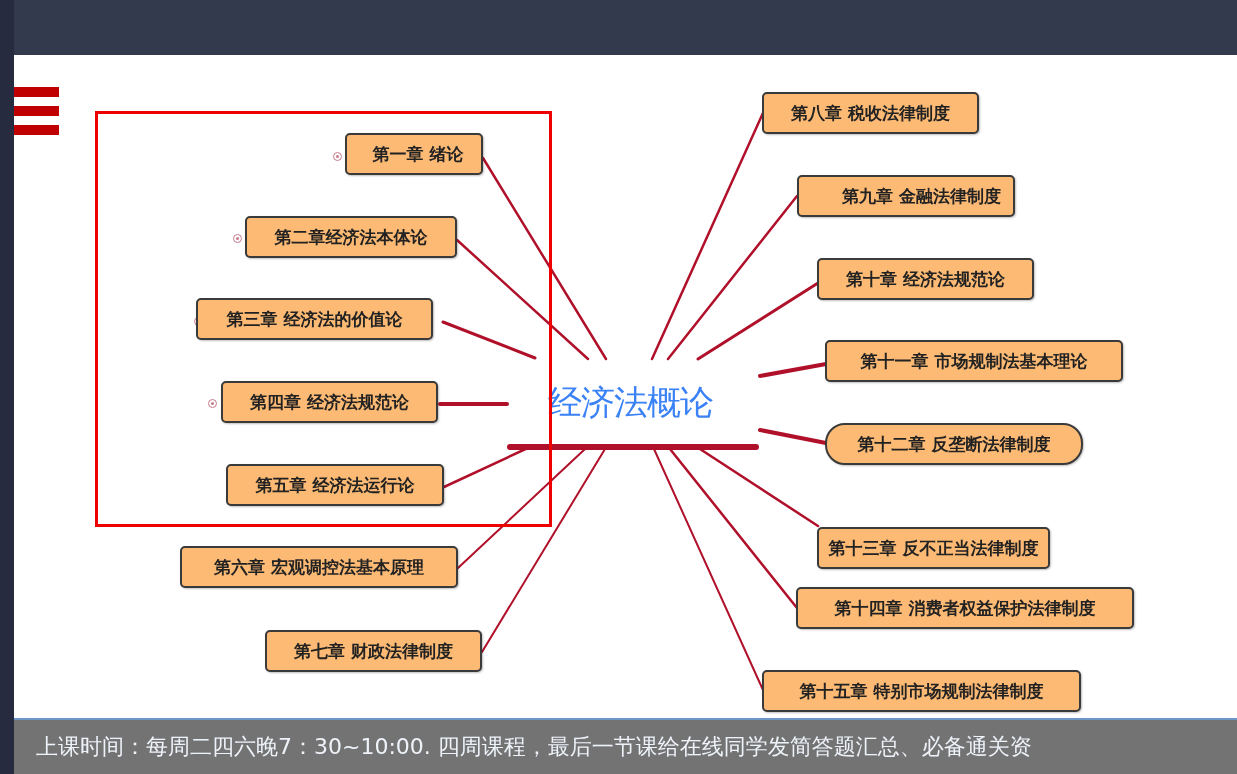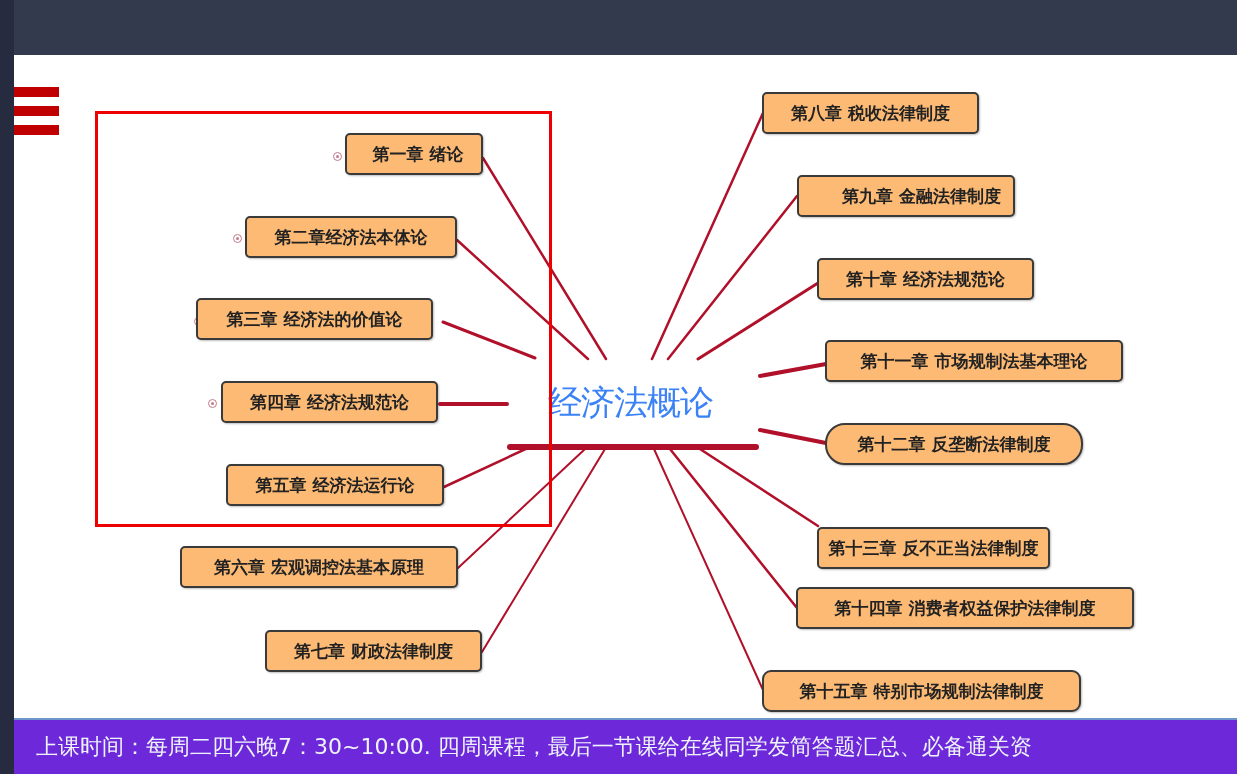--- a/index.html
+++ b/index.html
@@ -50,21 +50,21 @@
     font-family:"DejaVu Serif", serif; letter-spacing:-1px;
   }
 
   .highlight-box {
     position:absolute; left:95px; top:111px; width:457px; height:416px;
     border:3px solid #ee0000; box-sizing:border-box; pointer-events:none;
   }
 
   .footer {
     position:absolute; left:14px; top:718px; width:1223px; height:56px;
-    background:#6d28d9; border-top:2px solid #6d96c8; box-sizing:border-box;
+    background:#737373; border-top:2px solid #6d96c8; box-sizing:border-box;
     color:#eef3fa; font-size:22px; line-height:54px; padding-left:22px;
     white-space:nowrap; overflow:hidden;
   }
 </style>
 </head>
 <body>
 
 <div class="top-bar"></div>
 <div class="left-rail"></div>
 
@@ -150,21 +150,21 @@
 </div>
 <div class="node" style="left:825px;top:423px;width:258px;border-radius:20px;">
   <span>第十二章 反垄断法律制度</span>
 </div>
 <div class="node" style="left:817px;top:514px;width:233px;margin-top:13px;">
   <span>第十三章 反不正当法律制度</span>
 </div>
 <div class="node" style="left:796px;top:587px;width:338px;">
   <span>第十四章 消费者权益保护法律制度</span>
 </div>
-<div class="node" style="left:762px;top:670px;width:319px;border-radius:9px;">
+<div class="node" style="left:762px;top:670px;width:319px;">
   <span>第十五章 特别市场规制法律制度</span>
 </div>
 
 <div class="highlight-box"></div>
 
 <div class="footer">
   <span>上课时间：每周二四六晚7：30~10:00.   四周课程，最后一节课给在线同学发简答题汇总、必备通关资</span>
 </div>
 
 </body></html>

